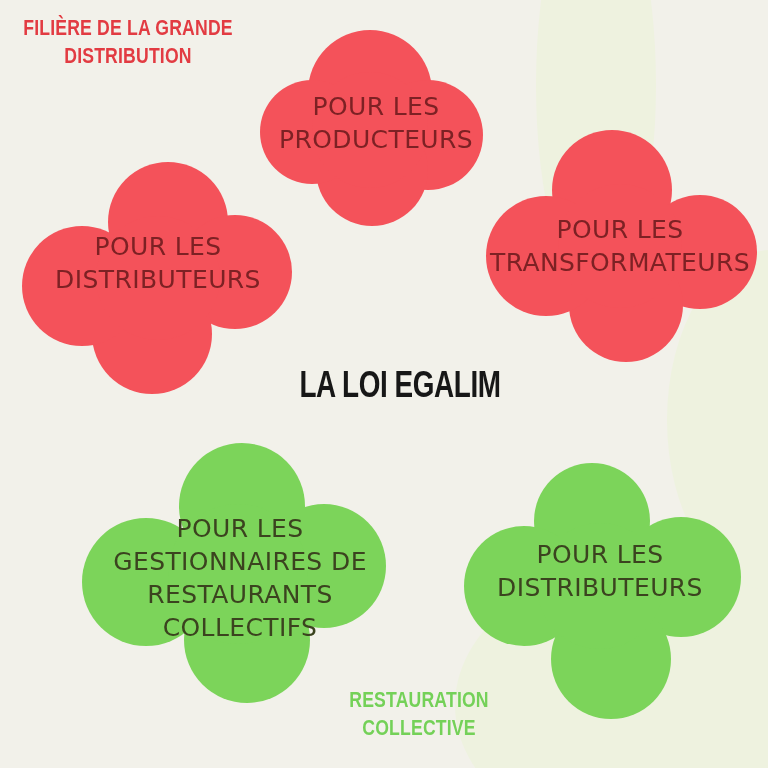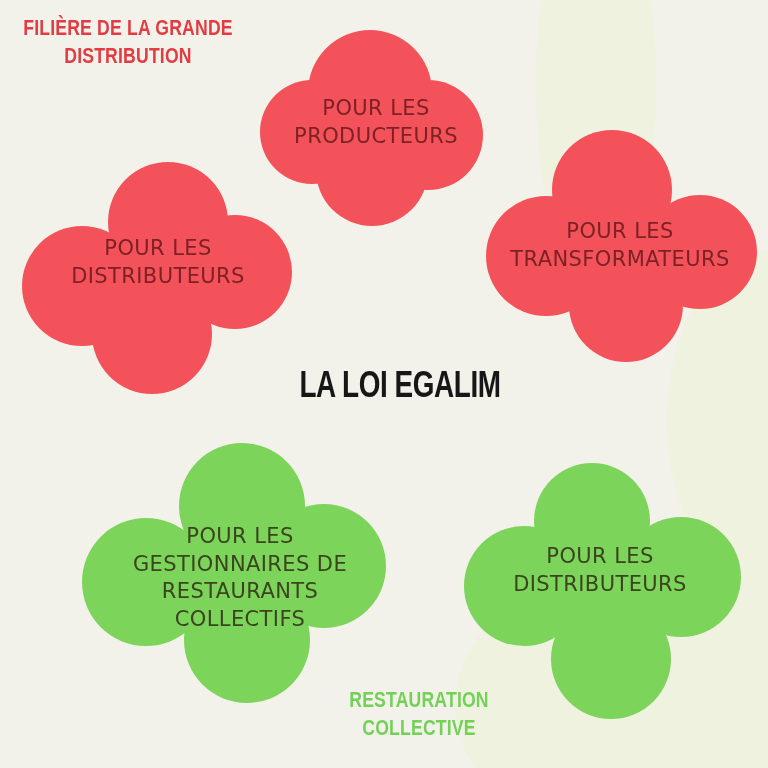--- a/index.html
+++ b/index.html
@@ -22,21 +22,21 @@
 
   .label {
     position: absolute;
     transform: translate(-50%, -50%);
     text-align: center;
     white-space: pre-line;
   }
 
   .blob-text {
     font-family: "DejaVu Sans", sans-serif;
-    font-size: 21px;
+    font-size: 25px;
     line-height: 1.32;
     letter-spacing: 0.4px;
     font-weight: 500;
   }
   .blob-text.red   { color: #7d2124; }
   .blob-text.green { color: #3b431f; }
 
   .headline {
     font-family: "Liberation Sans", sans-serif;
     font-weight: 800;

